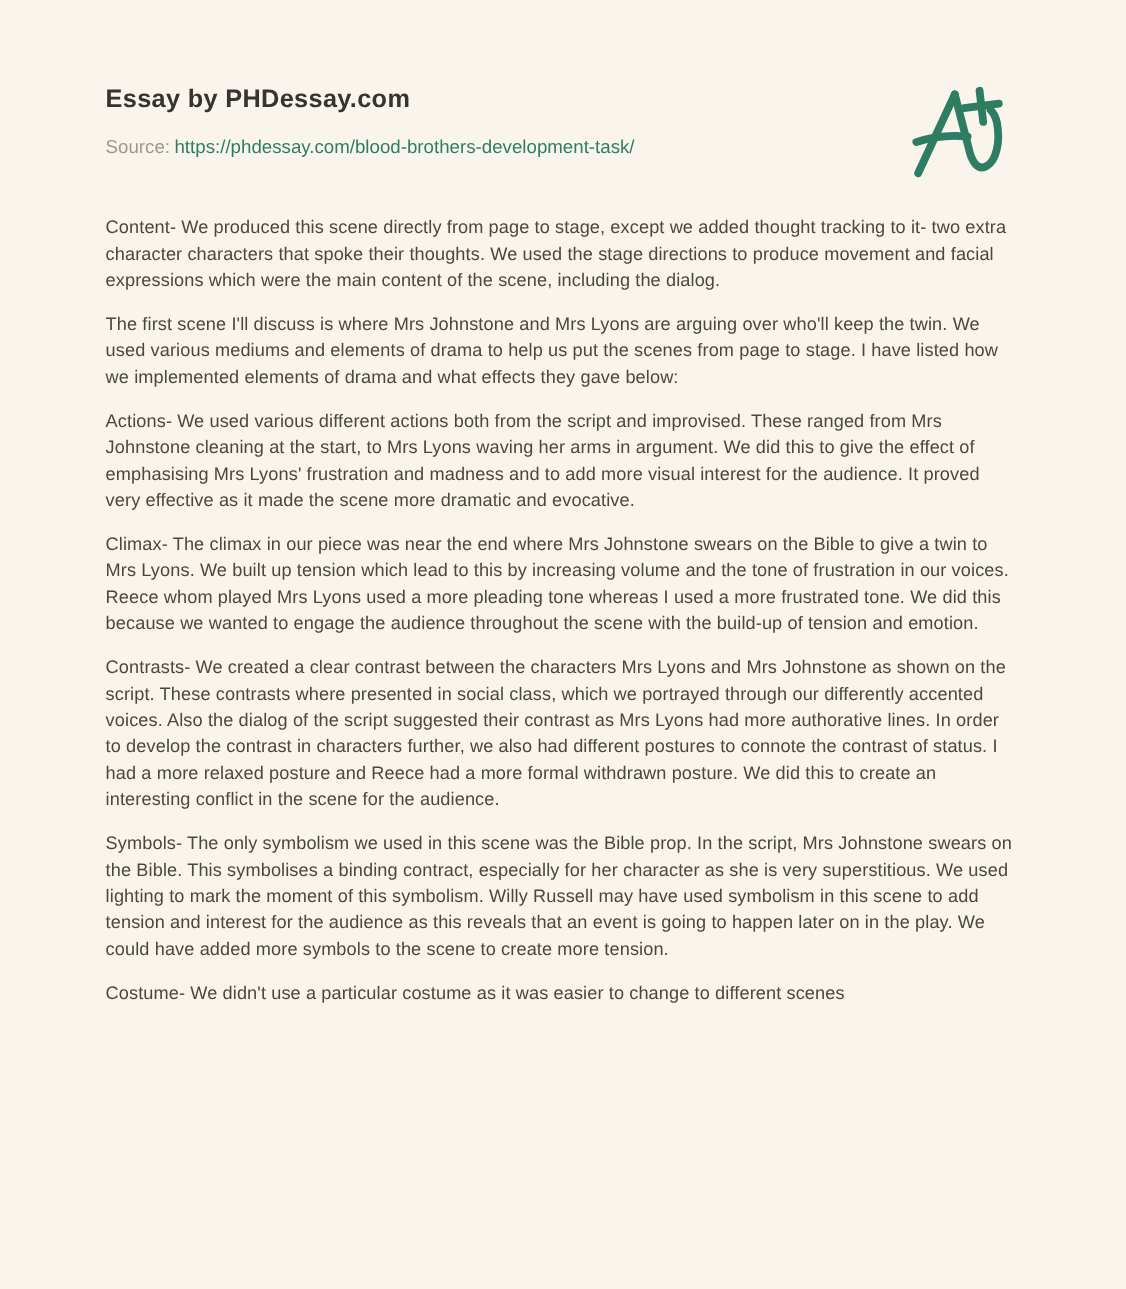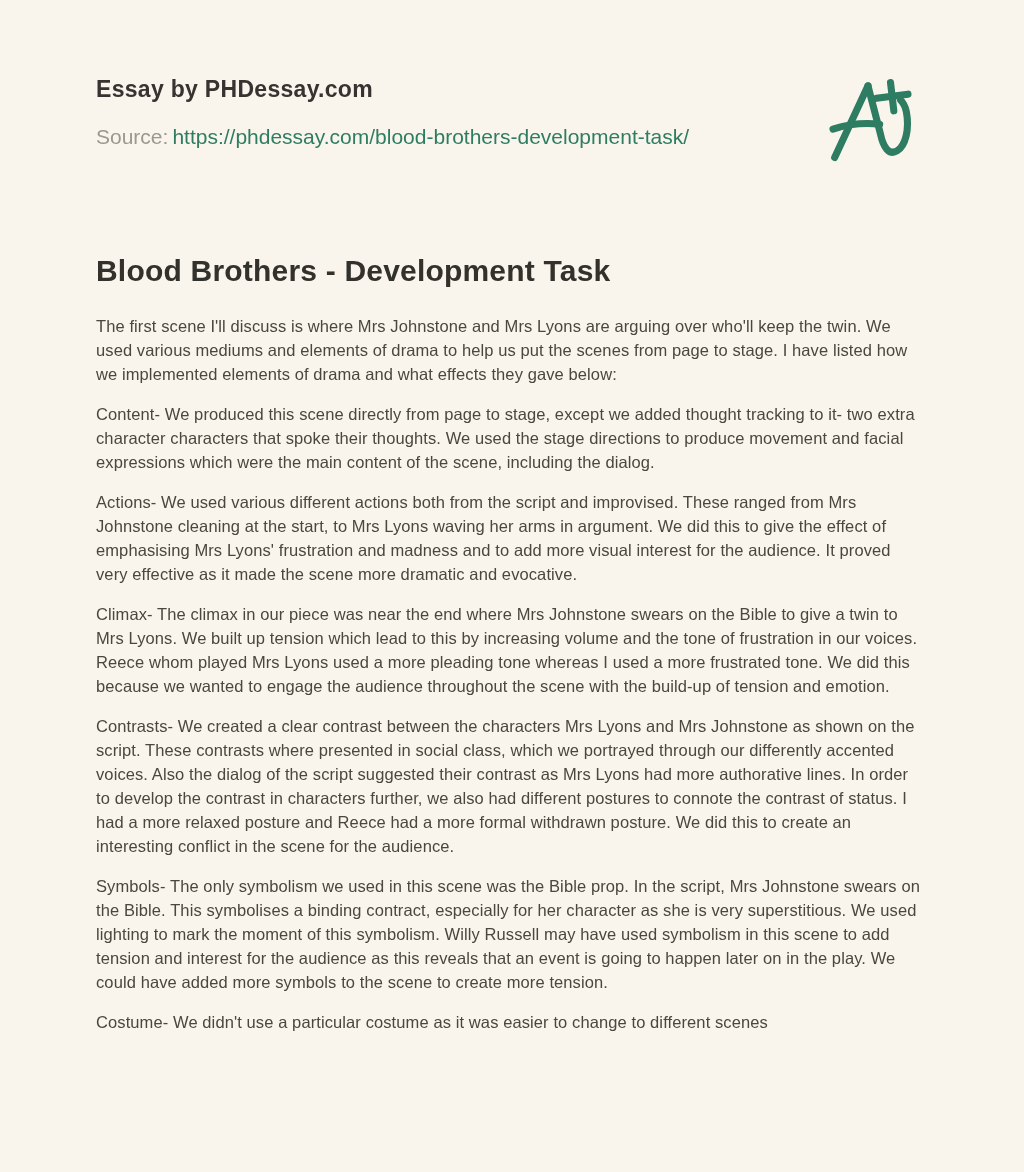--- a/index.html
+++ b/index.html
@@ -26,21 +26,21 @@
   .byline {
     margin: 0;
     font-size: 23px;
     font-weight: 700;
     letter-spacing: 0.3px;
     color: #363330;
     line-height: 1.2;
   }
   .source-line {
     margin: 20px 0 0 0;
-    font-size: 21px;
+    font-size: 17px;
     line-height: 1.2;
   }
   .source-label {
     color: #9b9891;
   }
   .source-url {
     color: #2b7d63;
     text-decoration: none;
     margin-left: 4px;
   }
@@ -96,25 +96,24 @@
           <path d="M60,14 C65,34 71,56 75,72 C78,87 85,98 95,92 C105,86 110,66 106,45 C105,40 103,35 99,31"></path>
           <path d="M18,66 C36,60 56,58 74,60"></path>
           <path d="M87,10 L91,44"></path>
           <path d="M70,29 L108,24"></path>
         </g>
       </svg>
     </div>
   </header>
 
   <main>
-    <h2 class="essay-title">Blood Brothers - Development Task</h2>
 
     <div class="essay-body">
+      <p>Content- We produced this scene directly from page to stage, except we added thought tracking to it- two extra character characters that spoke their thoughts. We used the stage directions to produce movement and facial expressions which were the main content of the scene, including the dialog.</p>
       <p>The first scene I'll discuss is where Mrs Johnstone and Mrs Lyons are arguing over who'll keep the twin. We used various mediums and elements of drama to help us put the scenes from page to stage. I have listed how we implemented elements of drama and what effects they gave below:</p>
-      <p>Content- We produced this scene directly from page to stage, except we added thought tracking to it- two extra character characters that spoke their thoughts. We used the stage directions to produce movement and facial expressions which were the main content of the scene, including the dialog.</p>
       <p>Actions- We used various different actions both from the script and improvised. These ranged from Mrs Johnstone cleaning at the start, to Mrs Lyons waving her arms in argument. We did this to give the effect of emphasising Mrs Lyons' frustration and madness and to add more visual interest for the audience. It proved very effective as it made the scene more dramatic and evocative.</p>
       <p>Climax- The climax in our piece was near the end where Mrs Johnstone swears on the Bible to give a twin to Mrs Lyons. We built up tension which lead to this by increasing volume and the tone of frustration in our voices. Reece whom played Mrs Lyons used a more pleading tone whereas I used a more frustrated tone. We did this because we wanted to engage the audience throughout the scene with the build-up of tension and emotion.</p>
       <p>Contrasts- We created a clear contrast between the characters Mrs Lyons and Mrs Johnstone as shown on the script. These contrasts where presented in social class, which we portrayed through our differently accented voices. Also the dialog of the script suggested their contrast as Mrs Lyons had more authorative lines. In order to develop the contrast in characters further, we also had different postures to connote the contrast of status. I had a more relaxed posture and Reece had a more formal withdrawn posture. We did this to create an interesting conflict in the scene for the audience.</p>
       <p>Symbols- The only symbolism we used in this scene was the Bible prop. In the script, Mrs Johnstone swears on the Bible. This symbolises a binding contract, especially for her character as she is very superstitious. We used lighting to mark the moment of this symbolism. Willy Russell may have used symbolism in this scene to add tension and interest for the audience as this reveals that an event is going to happen later on in the play. We could have added more symbols to the scene to create more tension.</p>
       <p>Costume- We didn't use a particular costume as it was easier to change to different scenes</p>
     </div>
   </main>
 
 </div>
 

